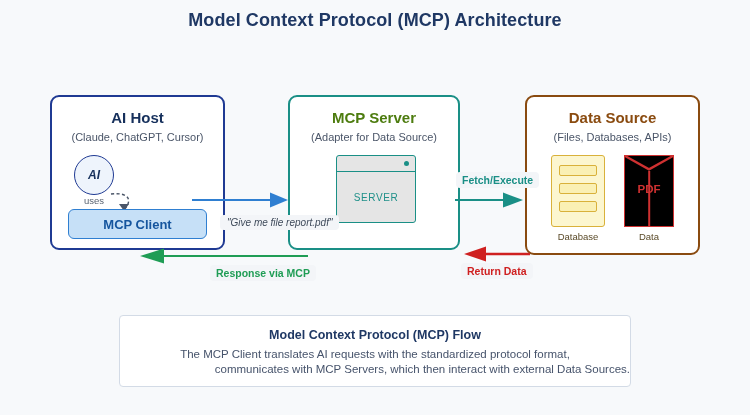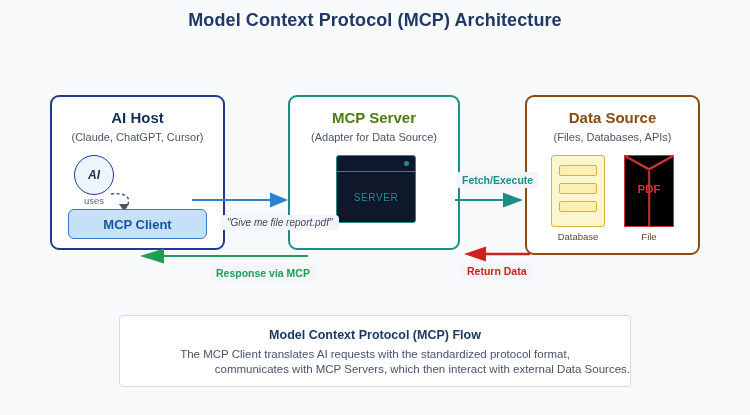--- a/index.html
+++ b/index.html
@@ -125,21 +125,21 @@
     color: #15559e;
   }
 
   
   .server-window {
     position: absolute;
     left: 46px; top: 58px;
     width: 80px; height: 68px;
     border: 1.6px solid #1a8f86;
     border-radius: 3px;
-    background: #0f172a;
+    background: #e5e5e5;
     box-sizing: border-box;
   }
   .server-window .titlebar {
     position: relative;
     height: 16px;
     border-bottom: 1.4px solid #1a8f86;
     box-sizing: border-box;
   }
   .server-window .dot {
     position: absolute;
@@ -309,21 +309,21 @@
     </div>
     <div class="icon-caption" id="db-caption">Database</div>
 
     <div class="file-icon">
       <svg class="fold" viewBox="0 0 50 22" preserveAspectRatio="none">
         <path d="M0 0 L 25 14 L 50 0" fill="none" stroke="#cf3131" stroke-width="2.4"></path>
       </svg>
       <div class="spine"></div>
       <div class="pdf-text">PDF</div>
     </div>
-    <div class="icon-caption" id="file-caption">File</div>
+    <div class="icon-caption" id="file-caption">Data</div>
   </div>
 
   <svg class="arrow-svg" style="left:190px; top:192px; width:102px; height:16px;" viewBox="0 0 102 16">
     <line x1="2" y1="8" x2="82" y2="8" stroke="#2f7fd1" stroke-width="2"></line>
     <path d="M98 8 L 80 0.5 L 80 15.5 Z" fill="#2f7fd1"></path>
   </svg>
   <div class="quote-label" style="left:220px; top:215px;">"Give me file report.pdf"</div>
 
   <svg class="arrow-svg" style="left:138px; top:248px; width:172px; height:16px;" viewBox="0 0 172 16">
     <line x1="24" y1="8" x2="170" y2="8" stroke="#1f9d55" stroke-width="2"></line>

